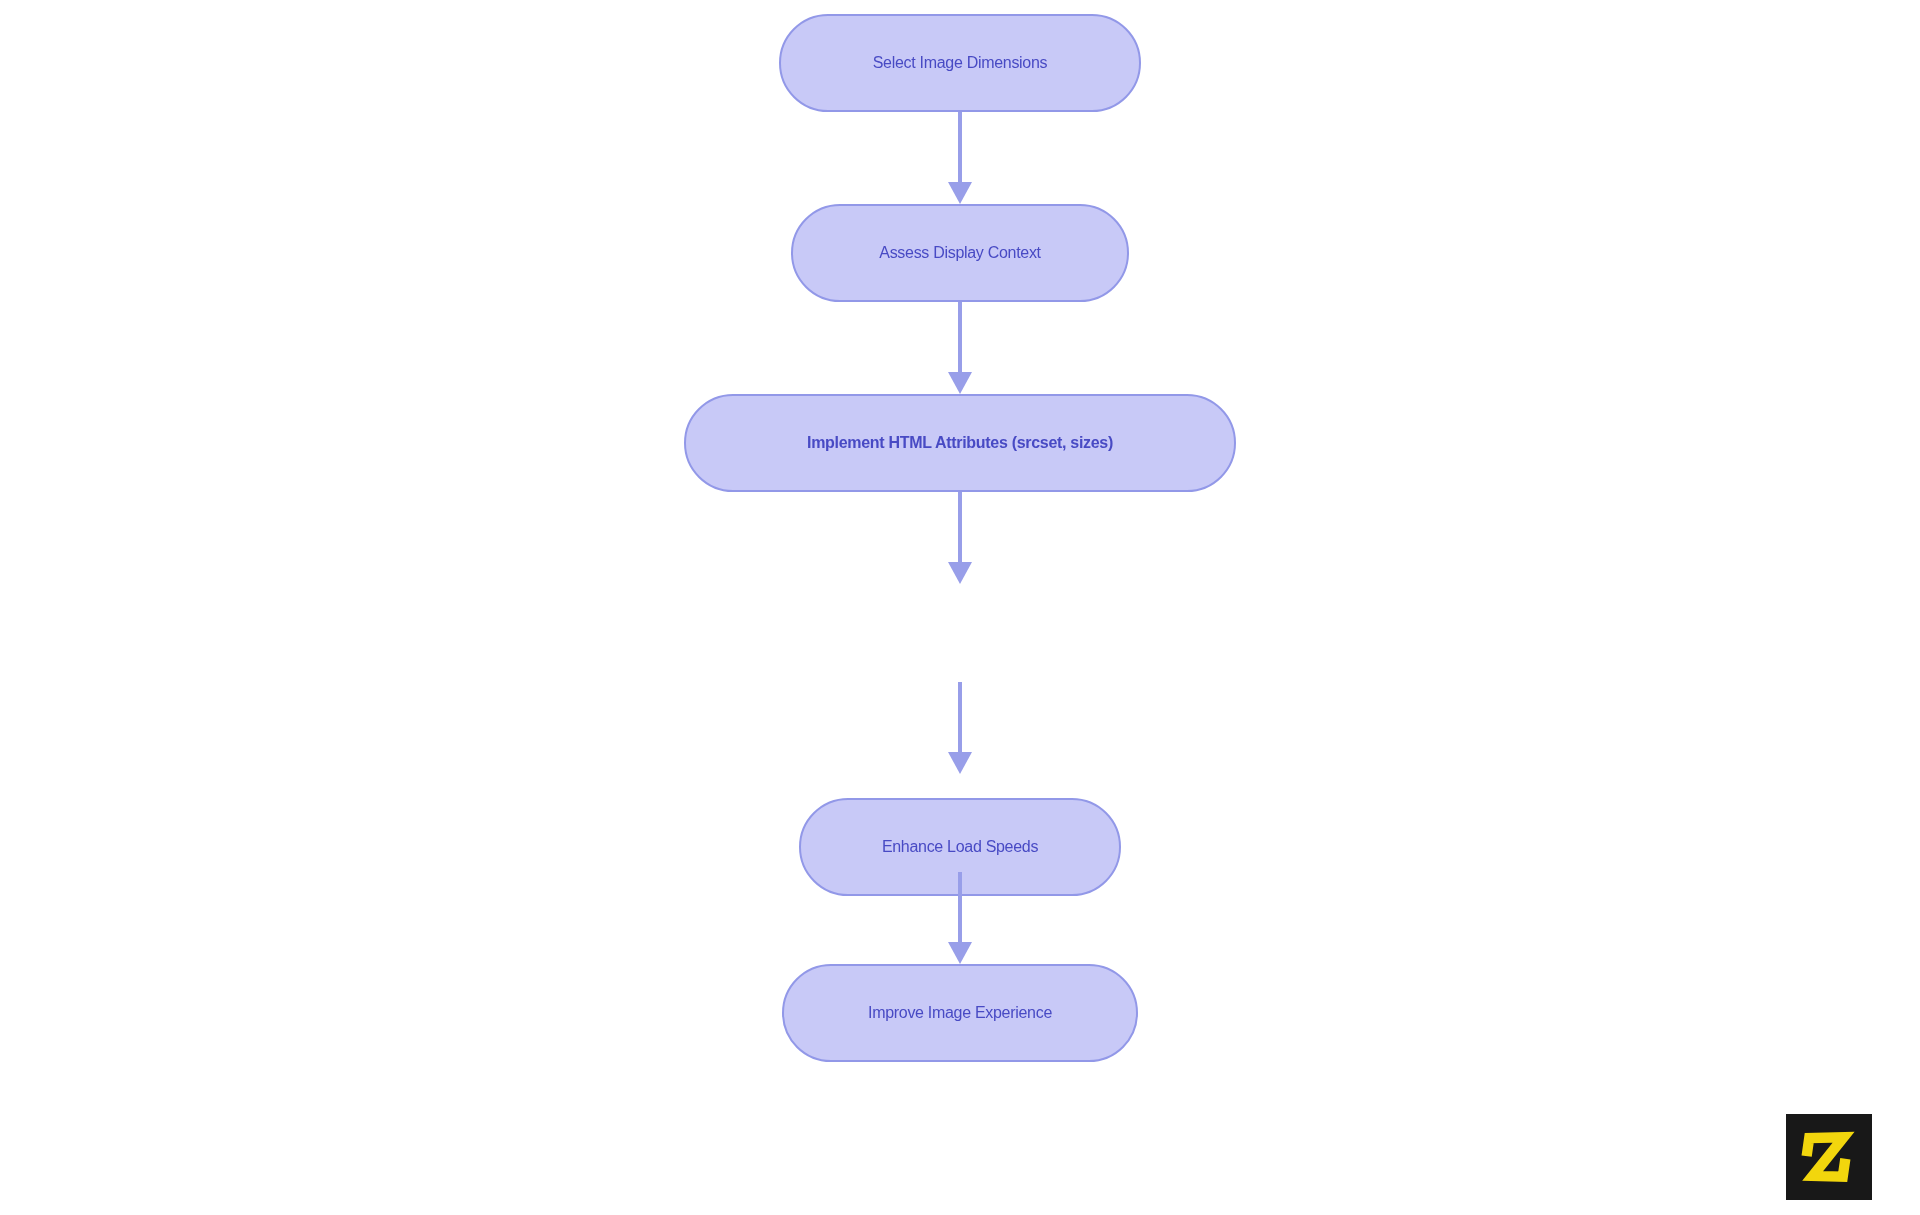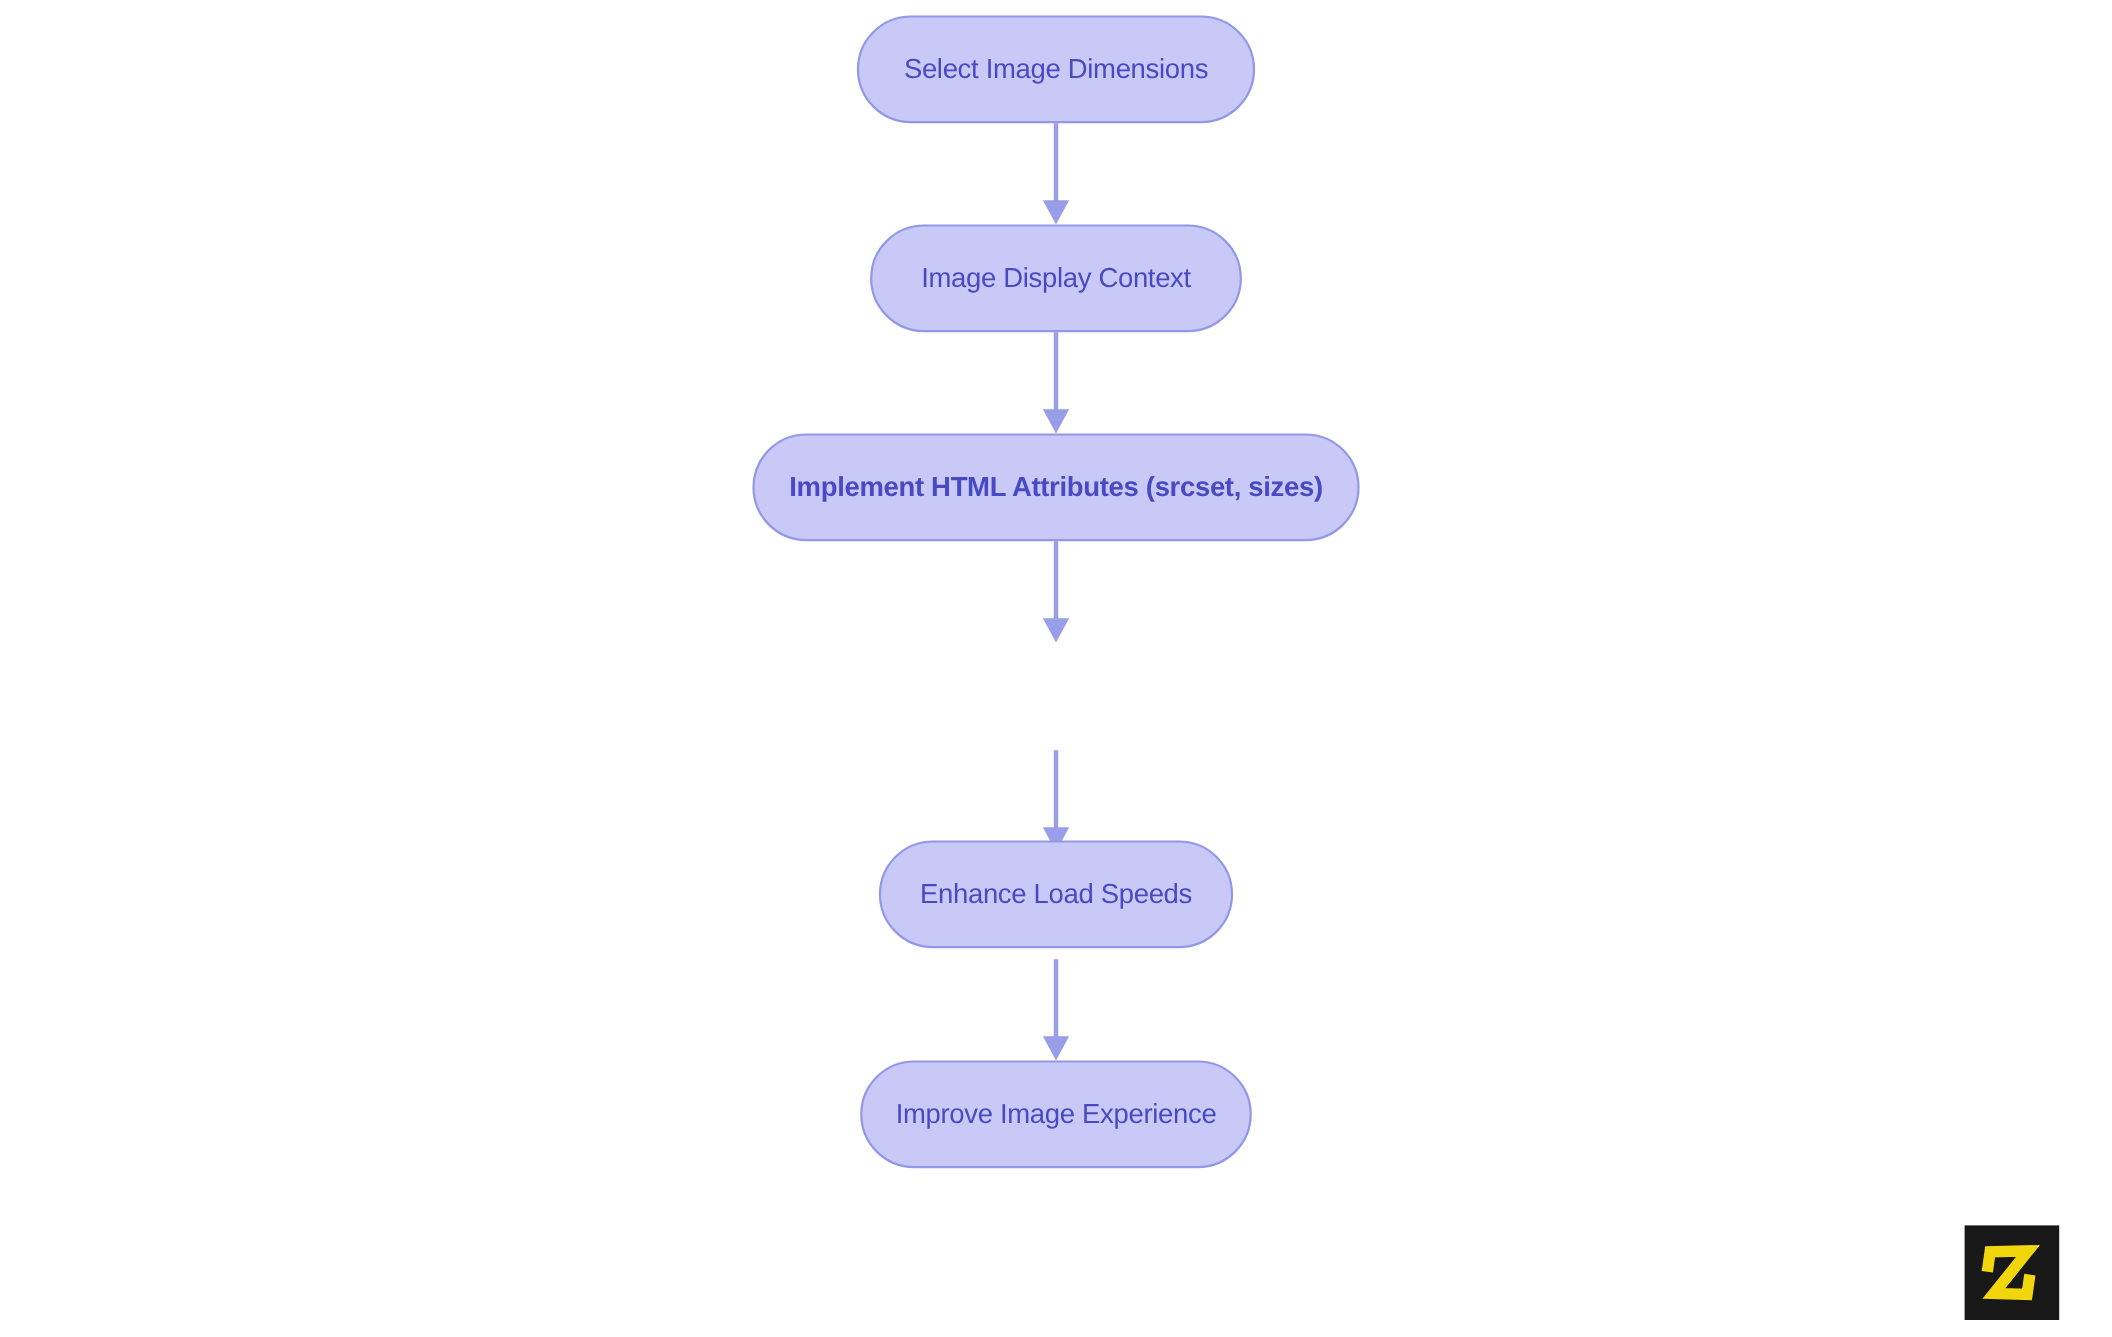--- a/index.html
+++ b/index.html
@@ -31,28 +31,28 @@
     border-radius: 49px;
     background: var(--node-fill);
     border: 2px solid var(--node-border);
     display: flex;
     align-items: center;
     justify-content: center;
     white-space: nowrap;
   }
   .node-label {
     color: var(--node-text);
-    font-size: 25px;
+    font-size: 16px;
     letter-spacing: -0.3px;
   }
   .n1 { top: 14px;  width: 362px; }
   .n2 { top: 204px; width: 338px; }
   .n3 { top: 394px; width: 552px; font-weight: bold; }
   .n4 { top: 584px; width: 500px; }
-  .n5 { top: 764px; width: 322px; }
+  .n5 { top: 798px; width: 322px; }
   .n6 { top: 964px; width: 356px; }
 
   .arrow {
     position: absolute;
     left: 50%;
     transform: translateX(-50%);
     width: 26px;
     height: 92px;
   }
   .a1 { top: 112px; }
@@ -100,21 +100,21 @@
   <div class="node n1">
     <span class="node-label">Select Image Dimensions</span>
   </div>
 
   <div class="arrow a1">
     <div class="arrow-line"></div>
     <div class="arrow-head"></div>
   </div>
 
   <div class="node n2">
-    <span class="node-label">Image Display Context</span>
+    <span class="node-label">Assess Display Context</span>
   </div>
 
   <div class="arrow a2">
     <div class="arrow-line"></div>
     <div class="arrow-head"></div>
   </div>
 
   <div class="node n3">
     <span class="node-label">Implement HTML Attributes (srcset, sizes)</span>
   </div>

